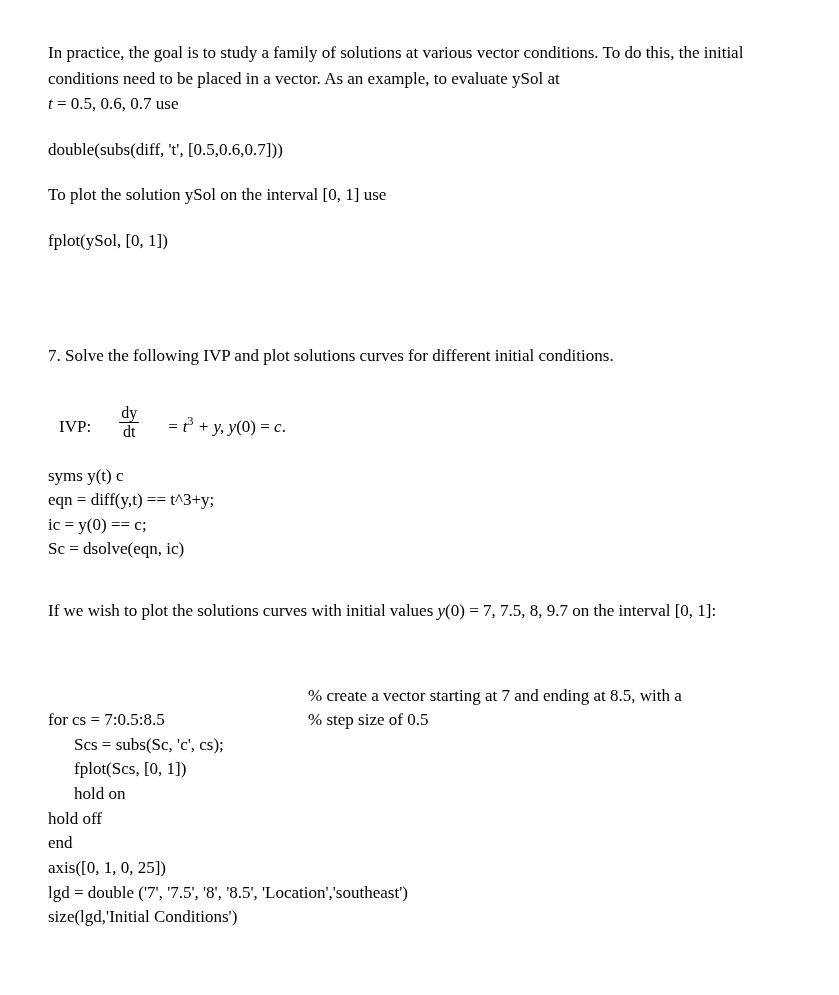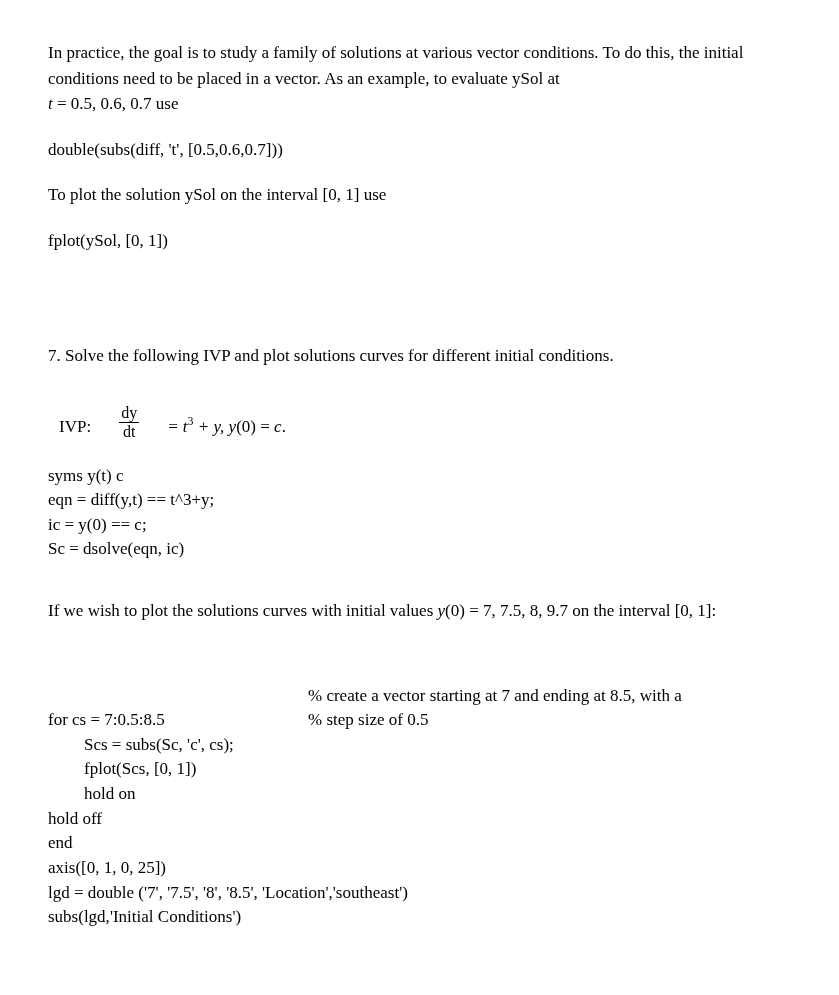--- a/index.html
+++ b/index.html
@@ -46,21 +46,21 @@
       width: 100%;
       border-top: 1px solid #000;
       margin: 1px 0;
     }
     .code-block {
       margin: 0;
     }
     .code-line {
       line-height: 1.45;
     }
-    .indent-1 { margin-left: 36px; }
+    .indent-1 { margin-left: 26px; }
     .mono { font-family: Liberation Serif, serif; }
     .for-row {
       display: flex;
       align-items: flex-end;
       margin-top: 40px;
     }
     .for-row .for-part {
       width: 260px;
       flex-shrink: 0;
     }
@@ -138,17 +138,17 @@
     <div class="code-line indent-1">Scs = subs(Sc, 'c', cs);</div>
     <div class="code-line indent-1">fplot(Scs, [0, 1])</div>
     <div class="code-line indent-1">hold on</div>
     <div class="code-line">hold off</div>
     <div class="code-line">end</div>
     <div class="code-line">axis([0, 1, 0, 25])</div>
     <div class="code-line">
       <span>lgd =  double (</span><span class="mono">'7',  '7.5',  '8',  '8.5',  'Location','southeast')</span>
     </div>
     <div class="code-line mono">
-      <span>subs(lgd,</span><span>'Initial Conditions')</span>
+      <span>size(lgd,</span><span>'Initial Conditions')</span>
     </div>
   </div>
 
 </div>
 
 </body></html>

